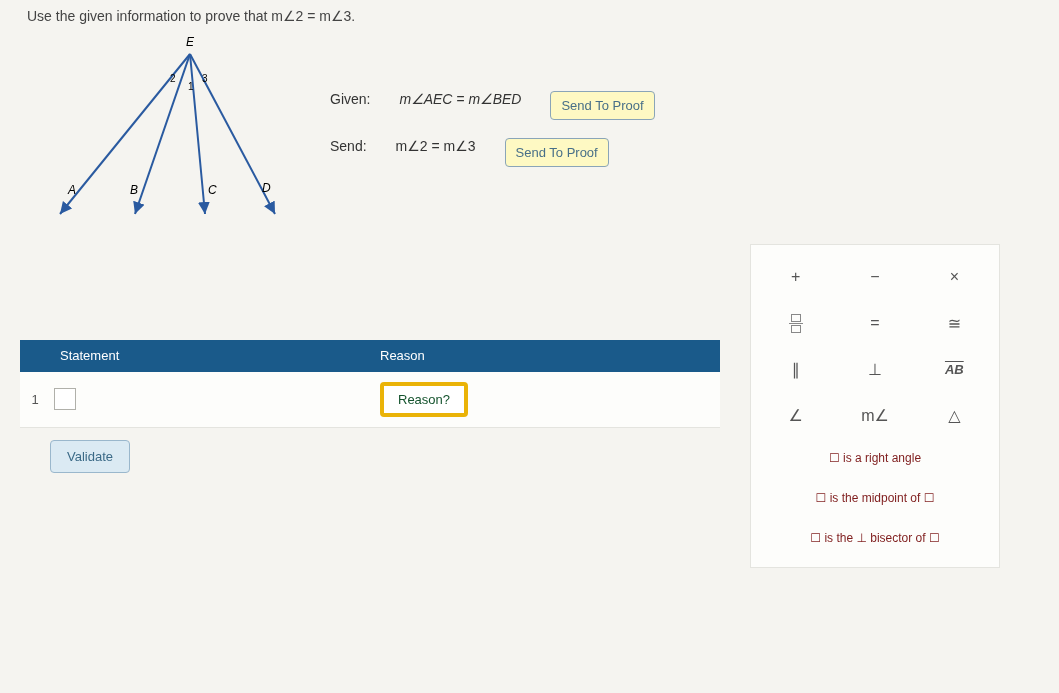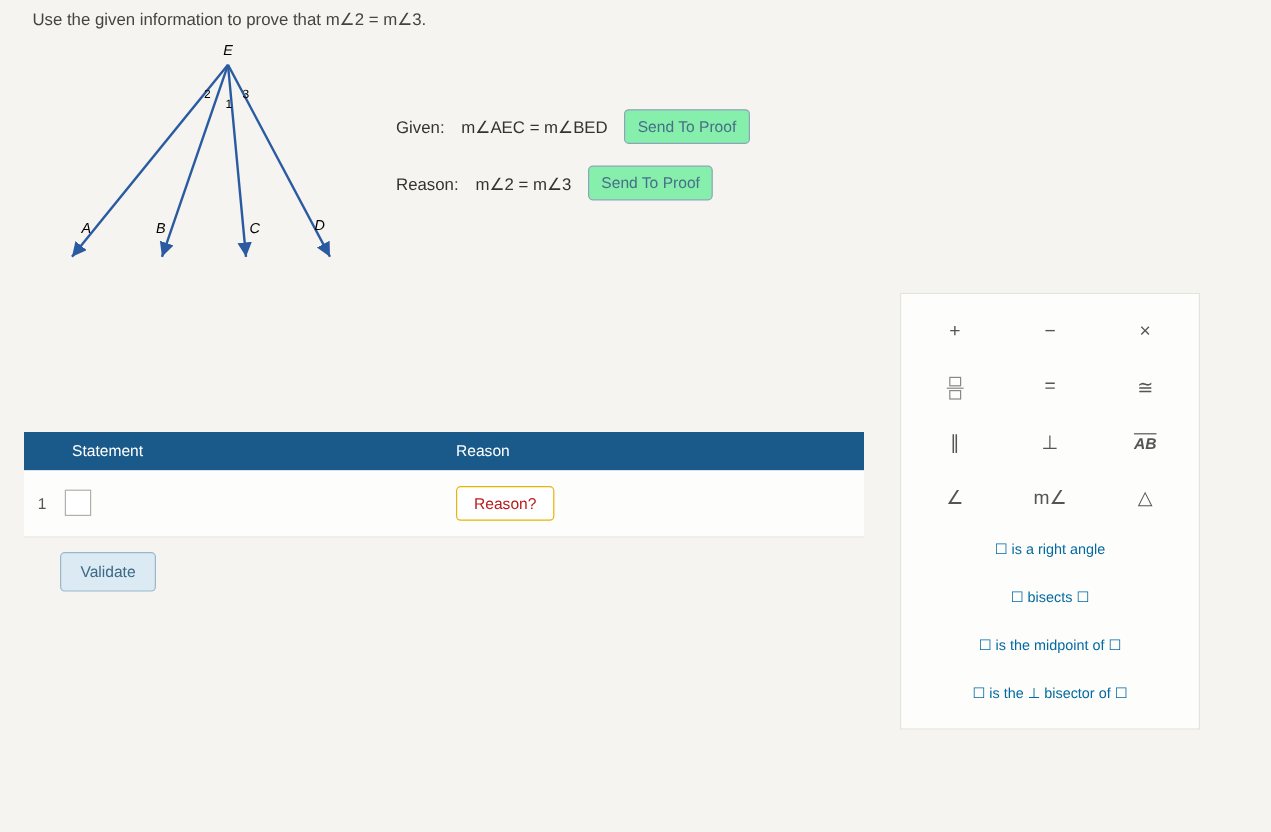--- a/index.html
+++ b/index.html
@@ -18,24 +18,24 @@
     margin-left: 23px;
   }
   .top-row {
     display: flex;
     align-items: center;
     margin: 10px 0 20px 40px;
     gap: 40px;
   }
   .diagram { width: 250px; height: 190px; position: relative; }
   .given-prove { display: flex; flex-direction: column; gap: 18px; font-size: 14px; }
-  .gp-row { display: flex; align-items: center; gap: 14px; }
+  .gp-row { display: flex; gap: 29px; }
   .send-btn {
     border: 1px solid #8aa5b8;
-    background: #86efac;
+    background: #fef9c3;
     color: #486f88;
     border-radius: 4px;
     padding: 6px 10px;
     font-size: 13px;
     cursor: pointer;
   }
   .proof-area {
     display: flex;
     align-items: center;
     margin-left: 20px;
@@ -62,23 +62,23 @@
   .row-num { width: 30px; text-align: center; font-size: 13px; color: #555; }
   .stmt-cell { flex: 1; display:flex; align-items:center; }
   .stmt-input {
     width: 22px; height: 22px;
     border: 1px solid #b0b0aa;
     background: #fff;
     margin-left: 4px;
   }
   .reason-cell { width: 50%; padding-left: 10px; }
   .reason-btn {
-    border: 1px solid #eab308;
+    border: 4px solid #eab308;
     background: #fff;
-    color: #b91c1c;
+    color: #14532d;
     border-radius: 4px;
     padding: 6px 14px;
     font-size: 13px;
     cursor: pointer;
   }
   .validate-row { padding: 12px 0 0 30px; }
   .validate-btn {
     border: 1px solid #9ab7cc;
     background: #dbeaf3;
     color: #3b6a87;
@@ -108,21 +108,21 @@
     align-items: center;
     justify-content: center;
     font-size: 16px;
     color: #555;
     cursor: pointer;
     border-radius: 3px;
   }
   .pal-wide {
     text-align: center;
     font-size: 12px;
-    color: #0369a1;
+    color: #7f1d1d;
     padding: 10px 4px;
     cursor: pointer;
     border-radius: 3px;
   }
   .overline { text-decoration: overline; font-style: italic; font-size:13px;font-weight:bold;}
   .frac-icon {
     display: inline-flex; flex-direction: column; align-items:center;
     font-size: 9px; line-height: 1;
   }
   .frac-icon .top, .frac-icon .bot {
@@ -154,25 +154,25 @@
       <text x="222" y="158" font-size="12" font-style="italic">D</text>
       <text x="130" y="48" font-size="10">2</text>
       <text x="148" y="56" font-size="10">1</text>
       <text x="162" y="48" font-size="10">3</text>
     </svg>
   </div>
 
   <div class="given-prove">
     <div class="gp-row">
       <span>Given:</span>
-      <span style="">m∠AEC = m∠BED</span>
+      <span style="font-style:italic;">m∠AEC = m∠BED</span>
       <button class="send-btn">Send To Proof</button>
     </div>
     <div class="gp-row">
-      <span>Reason:</span>
+      <span>Send:</span>
       <span style="">m∠2 = m∠3</span>
       <button class="send-btn">Send To Proof</button>
     </div>
   </div>
 </div>
 
 <div class="proof-area">
   <div class="proof-table">
     <div class="table-header">
       <div class="col-statement">Statement</div>
@@ -209,17 +209,16 @@
       <div class="pal-btn">∥</div>
       <div class="pal-btn">⊥</div>
       <div class="pal-btn">
           <span class="overline">AB</span>
         </div>
       <div class="pal-btn">∠</div>
       <div class="pal-btn">m∠</div>
       <div class="pal-btn">△</div>
     </div>
     <div class="pal-wide">☐ is a right angle</div>
-    <div class="pal-wide">☐ bisects ☐</div>
     <div class="pal-wide">☐ is the midpoint of ☐</div>
     <div class="pal-wide">☐ is the ⊥ bisector of ☐</div>
   </div>
 </div>
 
 </body></html>

